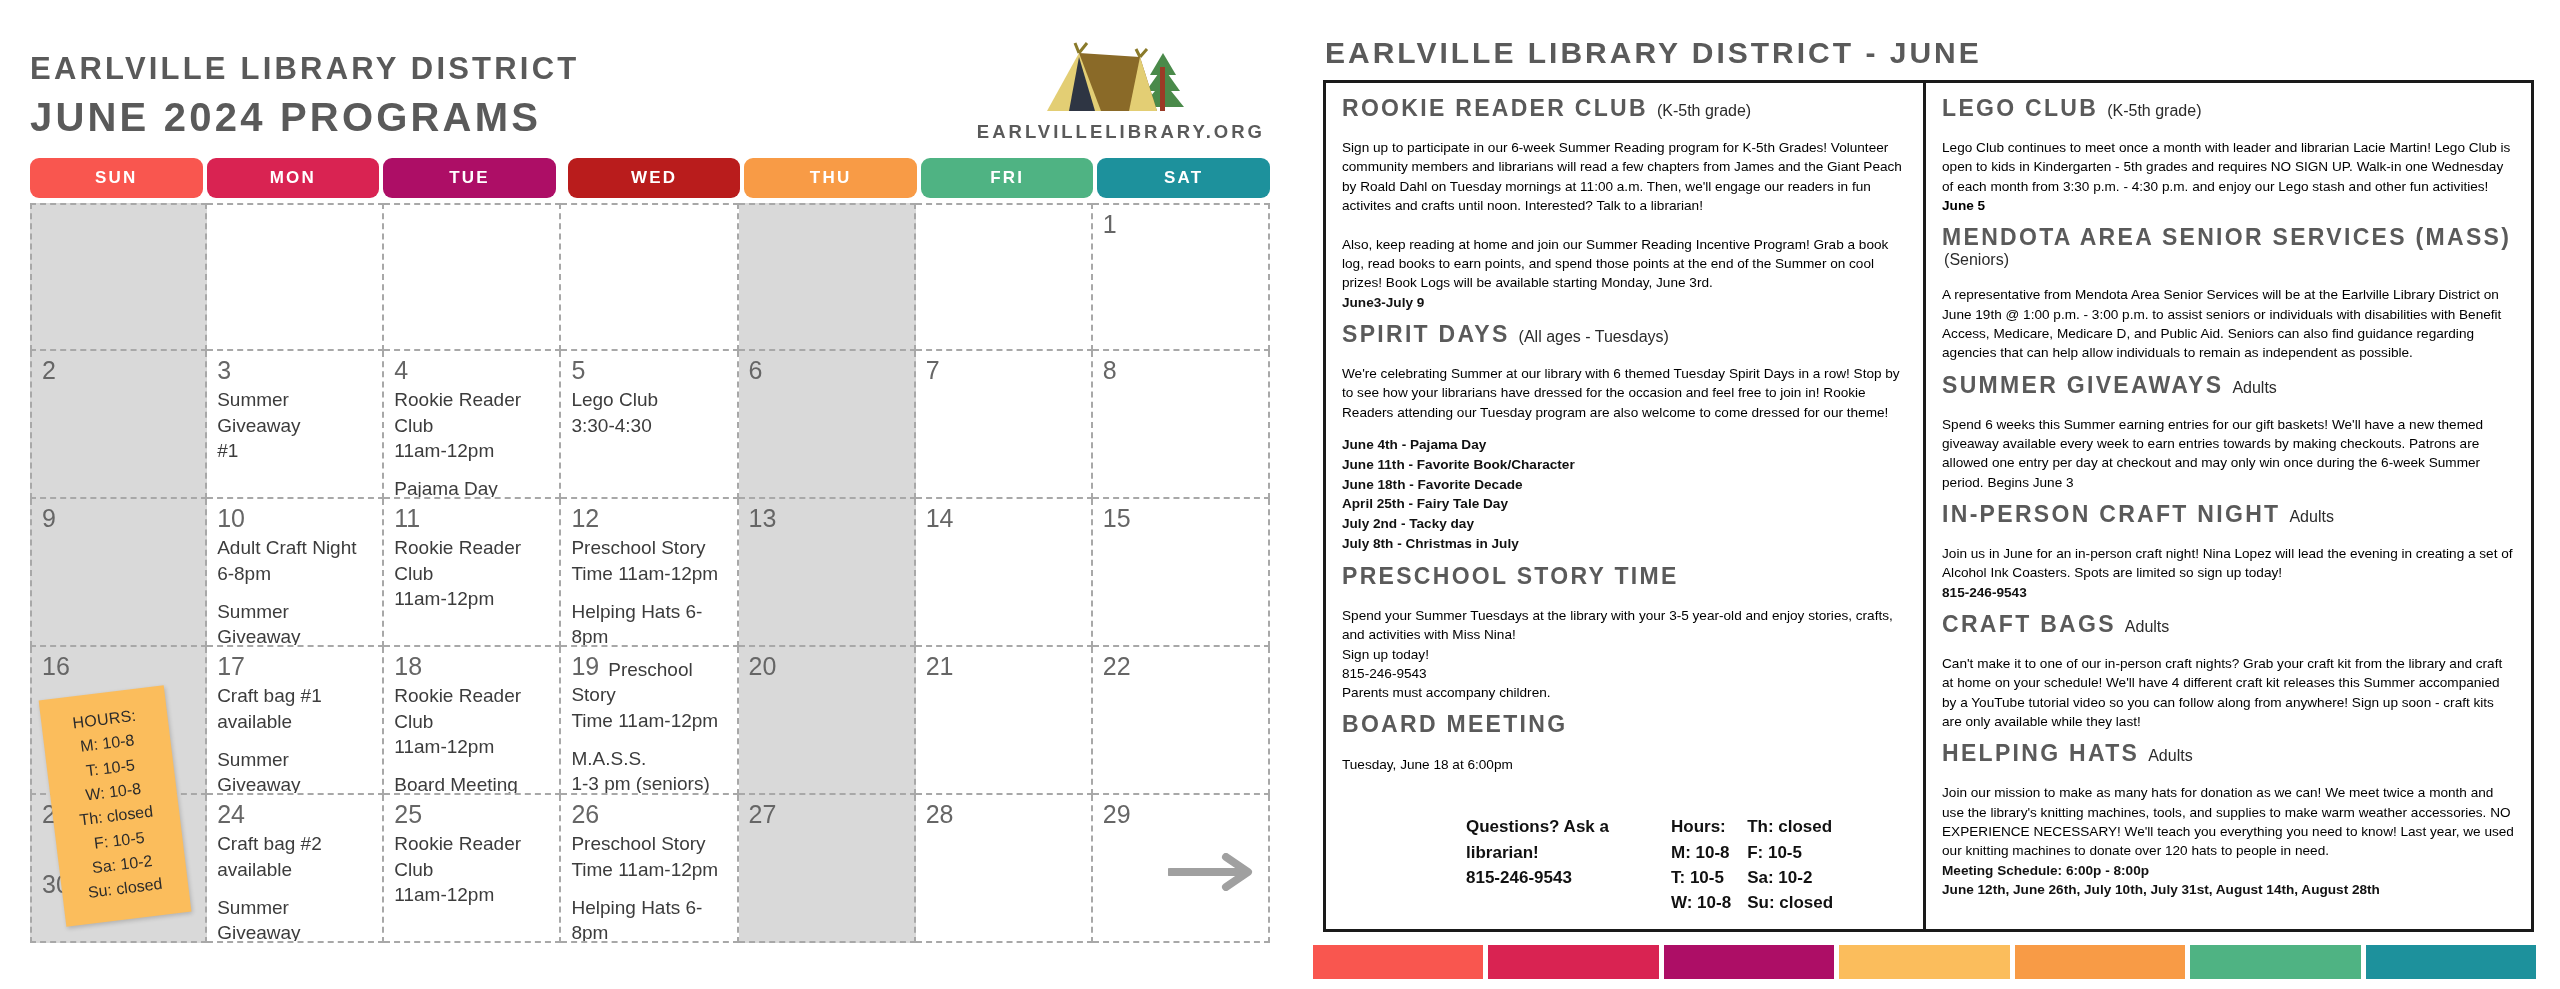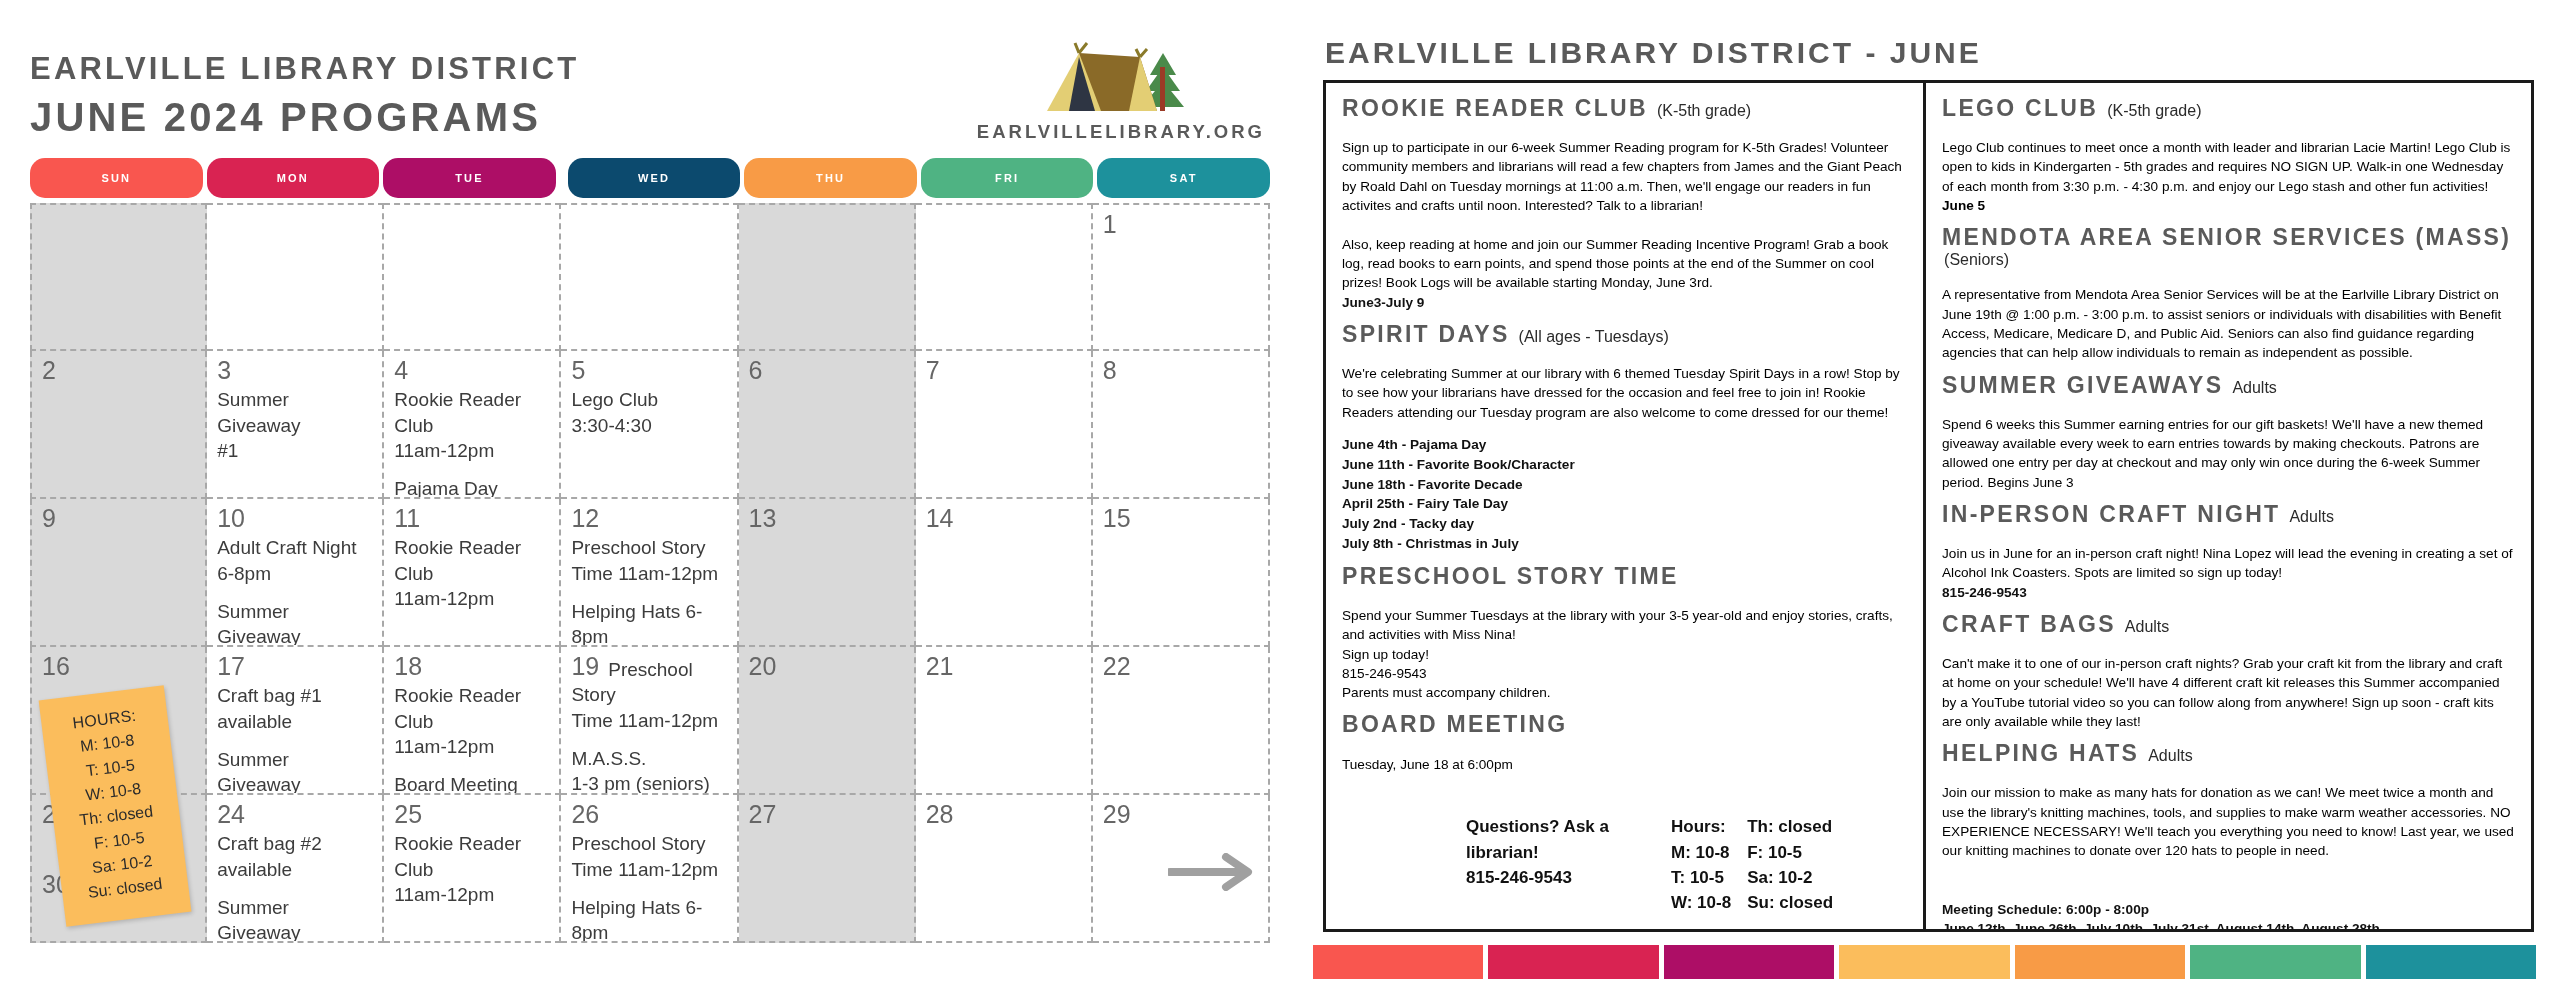--- a/index.html
+++ b/index.html
@@ -37,22 +37,22 @@
     font-size: 18.5px; font-weight: bold; color: #5a5a5a;
     letter-spacing: 3px; margin-top: 2px; text-align: right;
     padding-right: 6px;
   }
 
   .dow-row {
     position: absolute; left: 30px; top: 158px;
     width: 1240px; display: flex; gap: 4px;
   }
   .dow {
-    flex: 1; height: 40px; border-radius: 15px;
-    color: #ffffff; font-size: 11px; font-weight: bold;
+    flex: 1; height: 40px; border-radius: 9px;
+    color: #ffffff; font-size: 17px; font-weight: bold;
     letter-spacing: 2.2px;
     display: flex; align-items: center; justify-content: center;
   }
 
   .grid {
     position: absolute; left: 30px; top: 203px;
     width: 1240px; height: 740px;
     display: grid;
     grid-template-columns: repeat(7, 1fr);
     grid-template-rows: repeat(5, 1fr);
@@ -201,21 +201,21 @@
           <path d="M127 30 L144 84 L116 84 Z" fill="#e3ce74"></path>
         </svg>
       </div>
       <div class="logo-url">EARLVILLELIBRARY.ORG</div>
     </div>
 
     <div class="dow-row">
         <div class="dow" style="background: rgb(249, 86, 79);">SUN</div>
         <div class="dow" style="background: rgb(217, 35, 82);">MON</div>
         <div class="dow" style="background: rgb(173, 14, 102);">TUE</div>
-        <div class="dow" style="background: #0c4a6e; margin-left: 8px;">WED</div>
+        <div class="dow" style="background: #b91c1c; margin-left: 8px;">WED</div>
         <div class="dow" style="background: rgb(248, 155, 70);">THU</div>
         <div class="dow" style="background: rgb(79, 179, 131);">FRI</div>
         <div class="dow" style="background: rgb(29, 145, 156);">SAT</div>
       </div>
     <div class="grid">
         <div class="cell closed"></div>
         <div class="cell"></div>
         <div class="cell"></div>
         <div class="cell"></div>
         <div class="cell closed"></div>
@@ -477,21 +477,21 @@
             <div class="sec-head">
               <span class="sec-title">CRAFT BAGS</span>
               <span class="sec-sub">Adults</span>
             </div>
             <div class="body-txt">Can't make it to one of our in-person craft nights? Grab your craft kit from the library and craft at home on your schedule! We'll have 4 different craft kit releases this Summer accompanied by a YouTube tutorial video so you can follow along from anywhere! Sign up soon - craft kits are only available while they last!</div>
             <div class="sec-head">
               <span class="sec-title">HELPING HATS</span>
               <span class="sec-sub">Adults</span>
             </div>
             <div class="body-txt">Join our mission to make as many hats for donation as we can! We meet twice a month and use the library's knitting machines, tools, and supplies to make warm weather accessories. NO EXPERIENCE NECESSARY! We'll teach you everything you need to know! Last year, we used our knitting machines to donate over 120 hats to people in need.</div>
-            <div class="bold-line" style="white-space: pre-line; margin-top: 39px;">Meeting Schedule: 6:00p - 8:00p
+            <div class="bold-line" style="white-space: pre-line;">Meeting Schedule: 6:00p - 8:00p
 June 12th, June 26th, July 10th, July 31st, August 14th, August 28th</div>
           </div>
       </div>
     </div>
 
     <div class="swatches">
         <div class="swatch" style="background: rgb(249, 86, 79);"></div>
         <div class="swatch" style="background: rgb(217, 35, 82);"></div>
         <div class="swatch" style="background: rgb(173, 14, 102);"></div>
         <div class="swatch" style="background: rgb(251, 189, 92);"></div>

